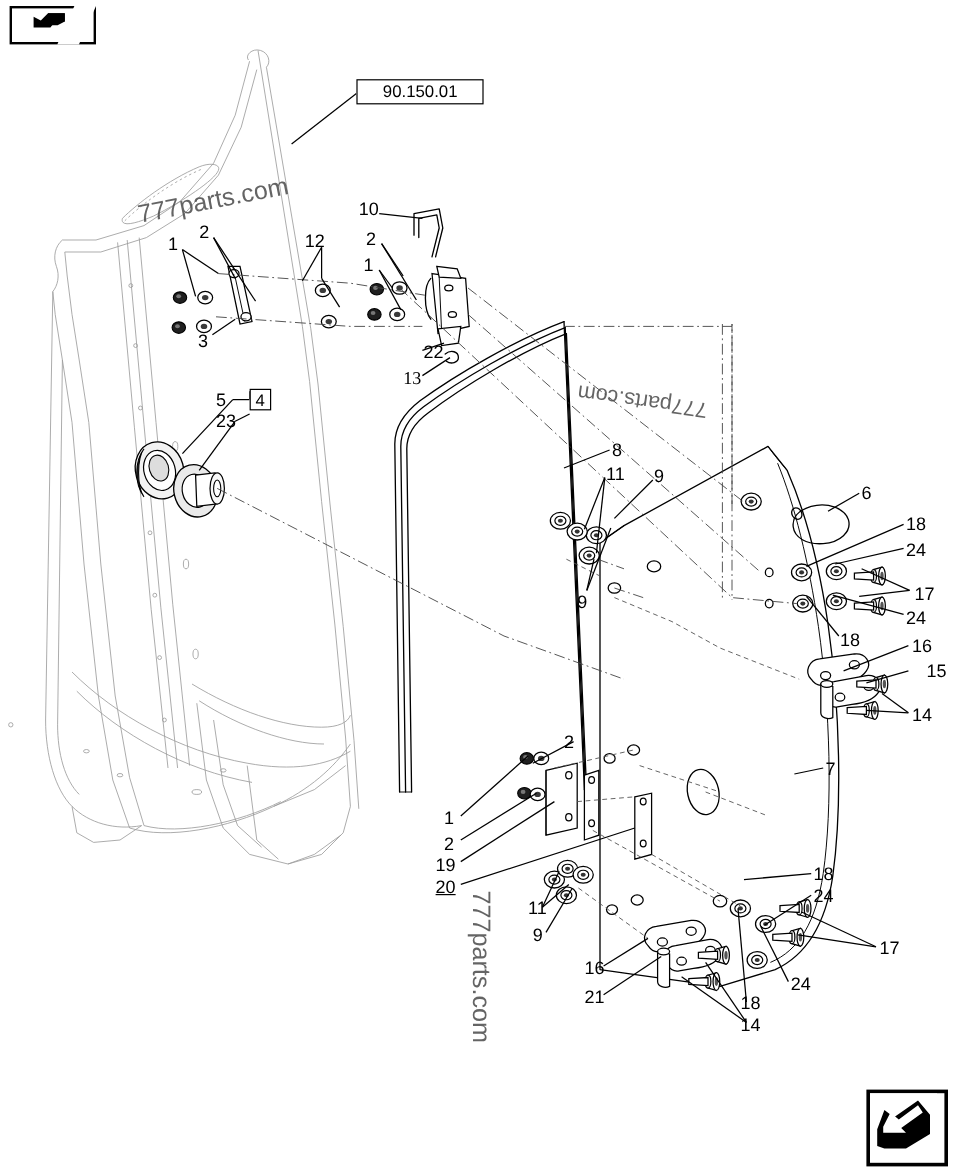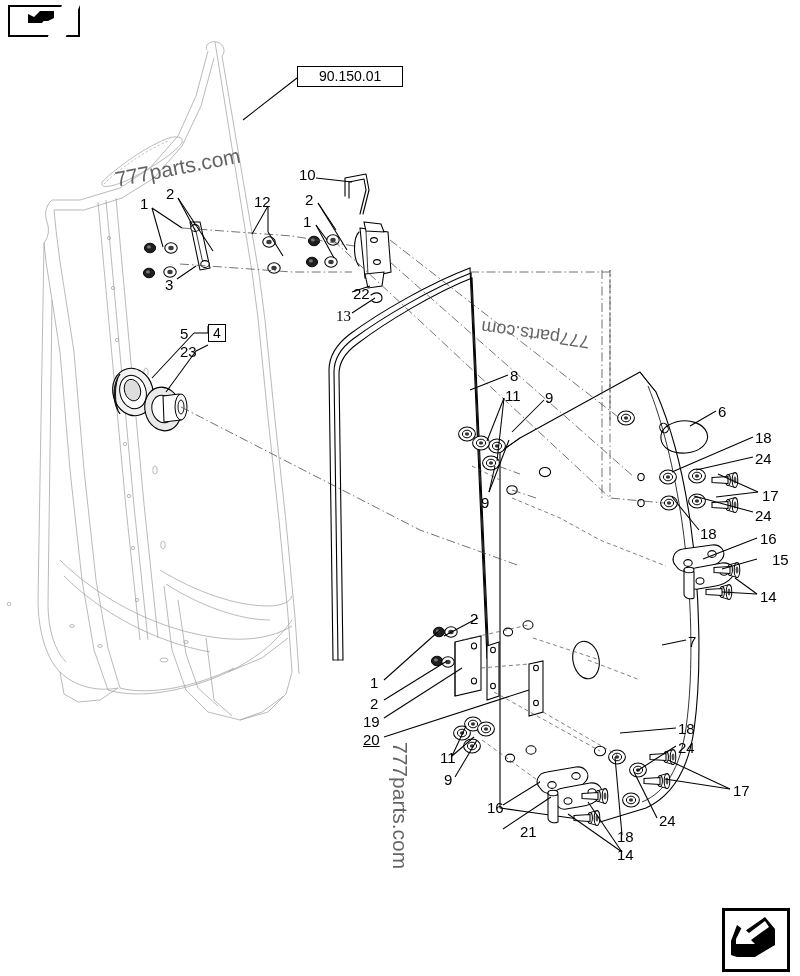--- a/index.html
+++ b/index.html
@@ -447,21 +447,21 @@
   <div class="lbl" style="left:760px;top:589px;">14</div>
   <div class="lbl" style="left:688px;top:634px;">7</div>
   <div class="lbl" style="left:470px;top:611px;">2</div>
   <div class="lbl" style="left:370px;top:675px;">1</div>
   <div class="lbl" style="left:370px;top:696px;">2</div>
   <div class="lbl" style="left:363px;top:714px;">19</div>
   <div class="lbl" style="left:363px;top:732px;text-decoration:underline;">20</div>
   <div class="lbl" style="left:440px;top:750px;">11</div>
   <div class="lbl" style="left:444px;top:772px;">9</div>
   <div class="lbl" style="left:487px;top:800px;">16</div>
-  <div class="lbl" style="left:487px;top:824px;margin-left:33px;">21</div>
+  <div class="lbl" style="left:487px;top:824px;">21</div>
   <div class="lbl" style="left:678px;top:721px;">18</div>
   <div class="lbl" style="left:678px;top:740px;">24</div>
   <div class="lbl" style="left:733px;top:783px;">17</div>
   <div class="lbl" style="left:659px;top:813px;">24</div>
   <div class="lbl" style="left:617px;top:829px;">18</div>
   <div class="lbl" style="left:617px;top:847px;">14</div>
 
   <div class="wm" style="left:113px;top:168px;transform:rotate(-11deg);transform-origin:left top;">777parts.com</div>
   <div class="wm" style="left:588px;top:352px;font-size:18px;transform:rotate(188deg);transform-origin:left top;">777parts.com</div>
   <div class="wm" style="left:412px;top:742px;transform:rotate(90deg);transform-origin:left top;">777parts.com</div>

